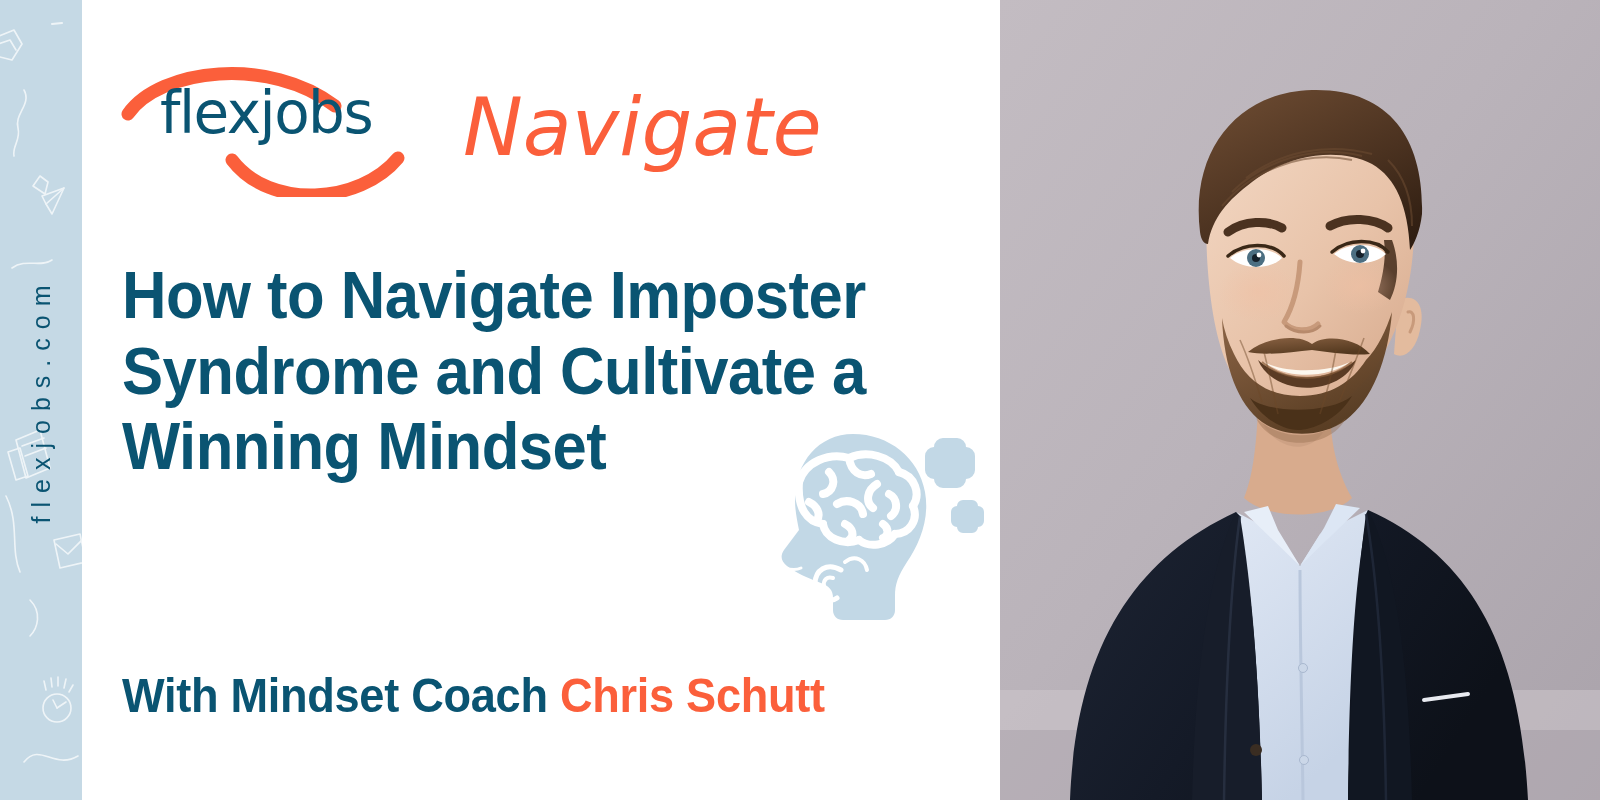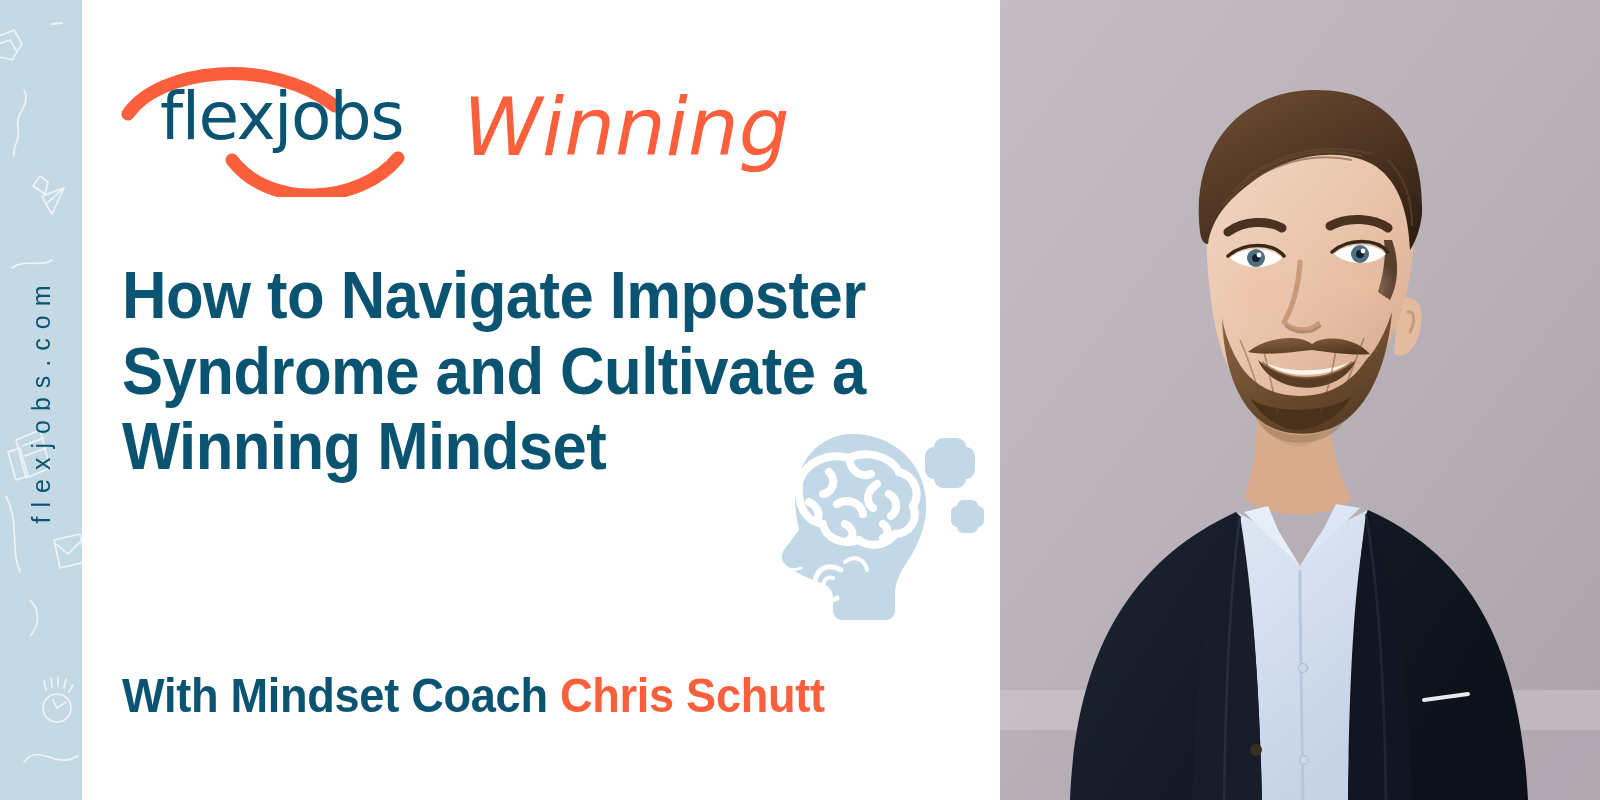--- a/index.html
+++ b/index.html
@@ -67,21 +67,21 @@
   #logo-mark {
     position: absolute;
     left: 0; top: 0;
     width: 700px;
     height: 135px;
   }
   #logo-flexjobs-text {
     position: absolute;
     left: 40px;
     top: 22px;
-    font-size: 66px;
+    font-size: 58px;
     font-weight: 400;
     color: #0a5472;
     letter-spacing: -1.5px;
     font-family: "DejaVu Sans", sans-serif;
     line-height: 1;
     text-align: center;
   }
   #logo-webinars-text {
     position: absolute;
     left: 343px;
@@ -193,21 +193,21 @@
   </div>
 
   <div id="main">
 
     <div id="logo-lockup">
       <svg id="logo-mark" viewBox="0 0 700 135">
         <path d="M 8 52 C 40 6, 150 -6, 215 44" fill="none" stroke="#fb5f3b" stroke-width="13" stroke-linecap="round"></path>
         <path d="M 112 98 C 150 148, 240 142, 278 96" fill="none" stroke="#fb5f3b" stroke-width="13" stroke-linecap="round"></path>
       </svg>
       <div id="logo-flexjobs-text">flexjobs</div>
-      <div id="logo-webinars-text">Winning</div>
+      <div id="logo-webinars-text">Navigate</div>
     </div>
 
     <h1 id="headline">How to Navigate Imposter Syndrome and Cultivate a Winning Mindset</h1>
 
     <svg id="brain-illustration" viewBox="0 0 250 230">
 
       <path d="M 116 14
                C 152 14, 182 38, 188 72
                C 193 100, 182 124, 170 142
                C 161 156, 158 164, 158 176

